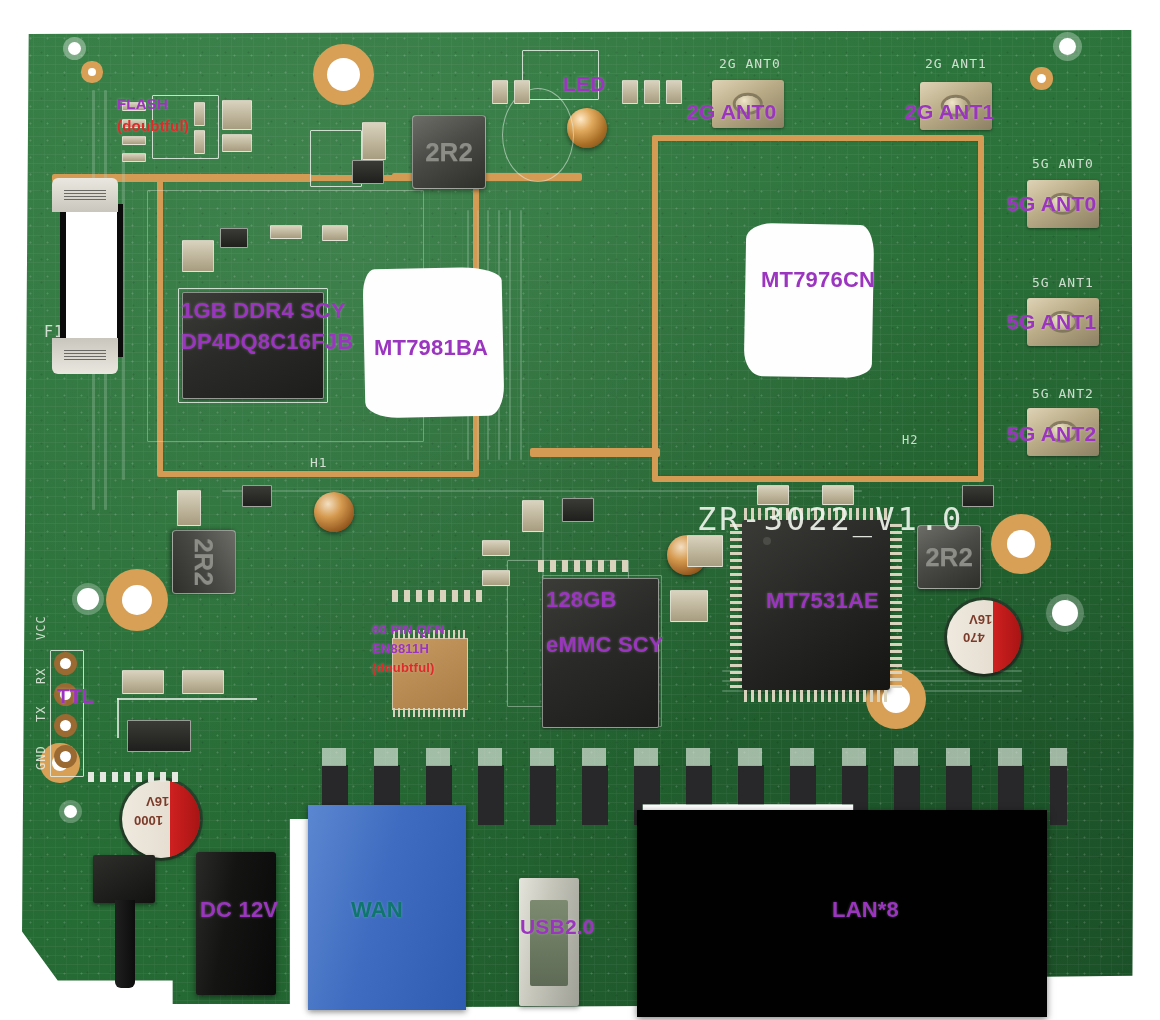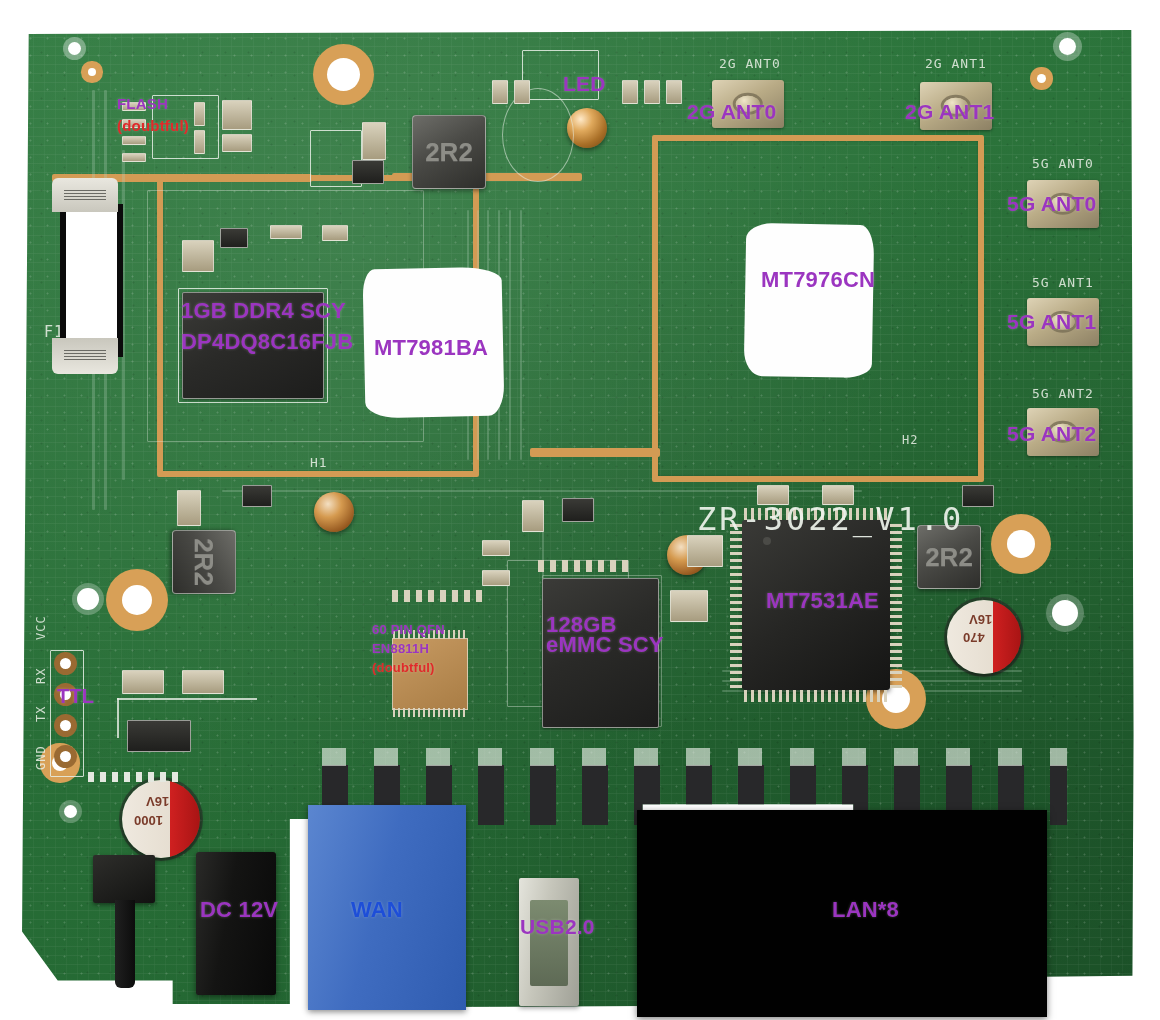--- a/index.html
+++ b/index.html
@@ -83,21 +83,21 @@
         box-shadow:0 0 0 3px rgba(120,110,85,.8);}
   .silktext{position:absolute;color:rgba(236,241,233,.85);
         font-family:"DejaVu Sans Mono", monospace;letter-spacing:1px;
         white-space:nowrap;user-select:none;}
 
   
   .lbl{position:absolute;white-space:nowrap;font-weight:bold;
        color:#9b35c0;letter-spacing:.2px;
        text-shadow:0 0 3px rgba(255,255,255,.25);}
   .lbl.red{color:#e02a2a;}
-  .lbl.pink{color:#1d4ed8;}
+  .lbl.pink{color:#0f766e;}
 
   
   .mask{position:absolute;background:#fefefe;}
   .mask.m1{left:364px;top:268px;width:139px;height:149px;
      border-radius:12px 30% 16px 24% / 26px 14px 30px 16px;
      transform:rotate(-1.2deg);}
   .mask.m2{left:745px;top:224px;width:128px;height:153px;
      border-radius:26px 14px 28px 18px / 16px 30px 14px 26px;
      transform:rotate(1deg);}
   .mask.m3{left:60px;top:204px;width:51px;height:141px;
@@ -331,21 +331,21 @@
   <div class="lbl" style="left:1007px;top:310px;font-size:21px;">5G ANT1</div>
   <div class="lbl" style="left:1007px;top:422px;font-size:21px;">5G ANT2</div>
 
   <div class="lbl" style="left:181px;top:298px;font-size:22px;">1GB DDR4 SCY</div>
   <div class="lbl" style="left:181px;top:329px;font-size:22px;">DP4DQ8C16FJB</div>
 
   <div class="lbl" style="left:374px;top:335px;font-size:22px;">MT7981BA</div>
   <div class="lbl" style="left:761px;top:267px;font-size:22px;">MT7976CN</div>
   <div class="lbl" style="left:766px;top:588px;font-size:22px;">MT7531AE</div>
 
-  <div class="lbl" style="left:546px;top:612px;font-size:22px;">128GB</div>
+  <div class="lbl" style="left:546px;top:587px;font-size:22px;">128GB</div>
   <div class="lbl" style="left:546px;top:632px;font-size:22px;">eMMC SCY</div>
 
   <div class="lbl" style="left:372px;top:622px;font-size:13px;">60 PIN QFN</div>
   <div class="lbl" style="left:372px;top:641px;font-size:13px;">EN8811H</div>
   <div class="lbl red" style="left:372px;top:660px;font-size:13px;">(doubtful)</div>
 
   <div class="lbl" style="left:57px;top:685px;font-size:20px;">TTL</div>
 
   <div class="lbl" style="left:200px;top:897px;font-size:22px;">DC 12V</div>
   <div class="lbl pink" style="left:351px;top:897px;font-size:22px;">WAN</div>

